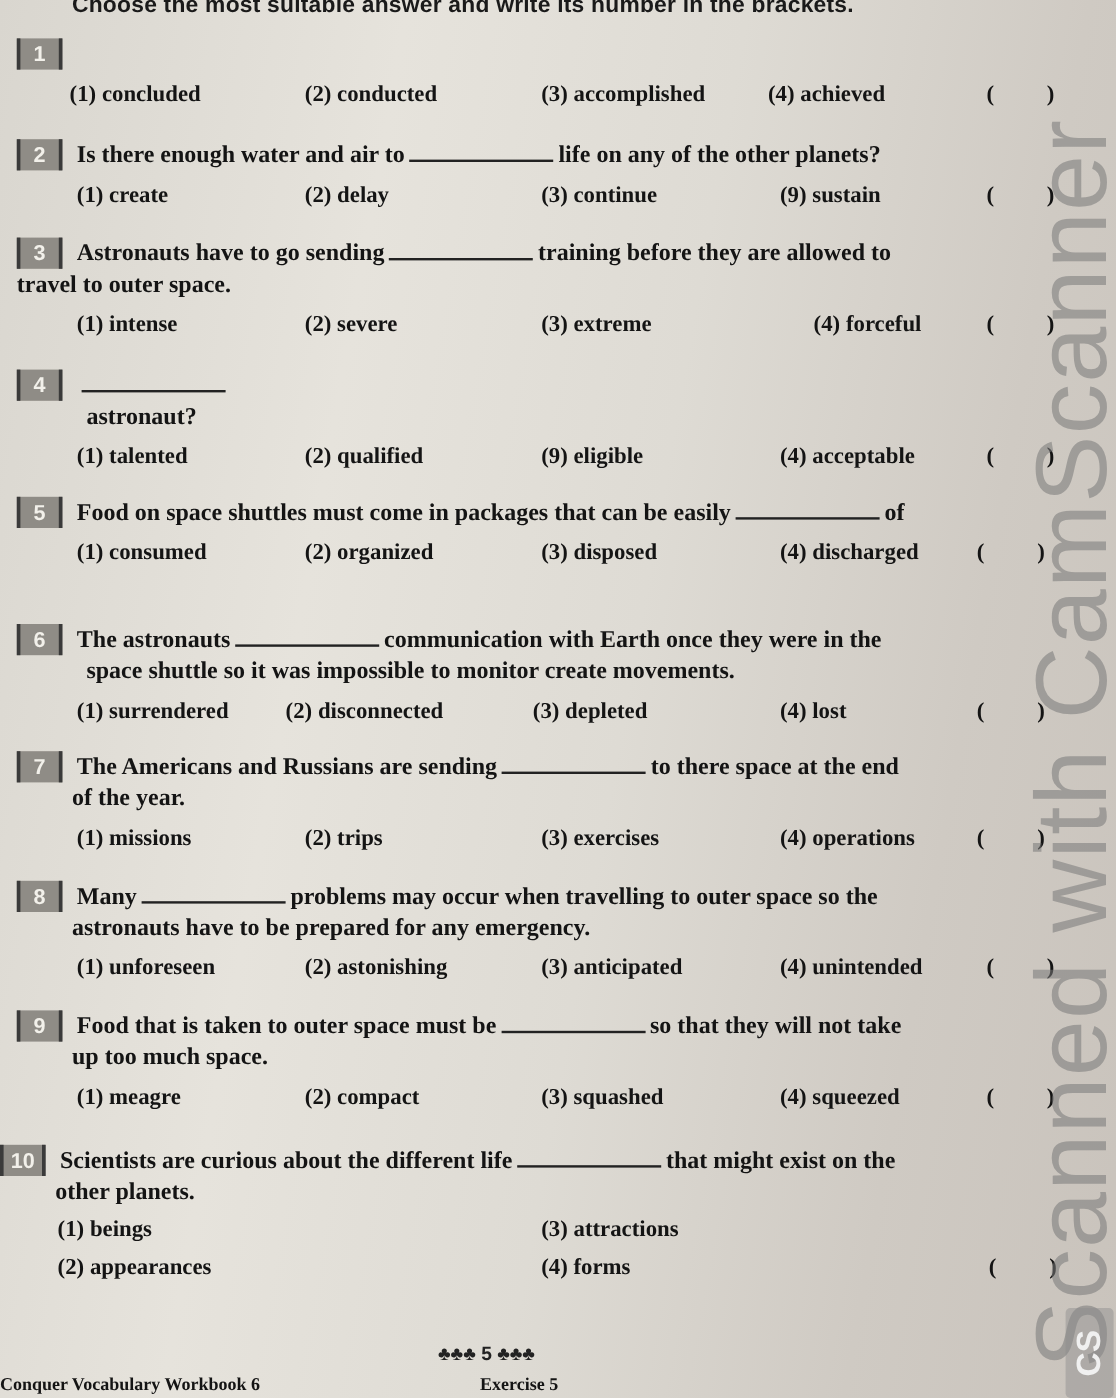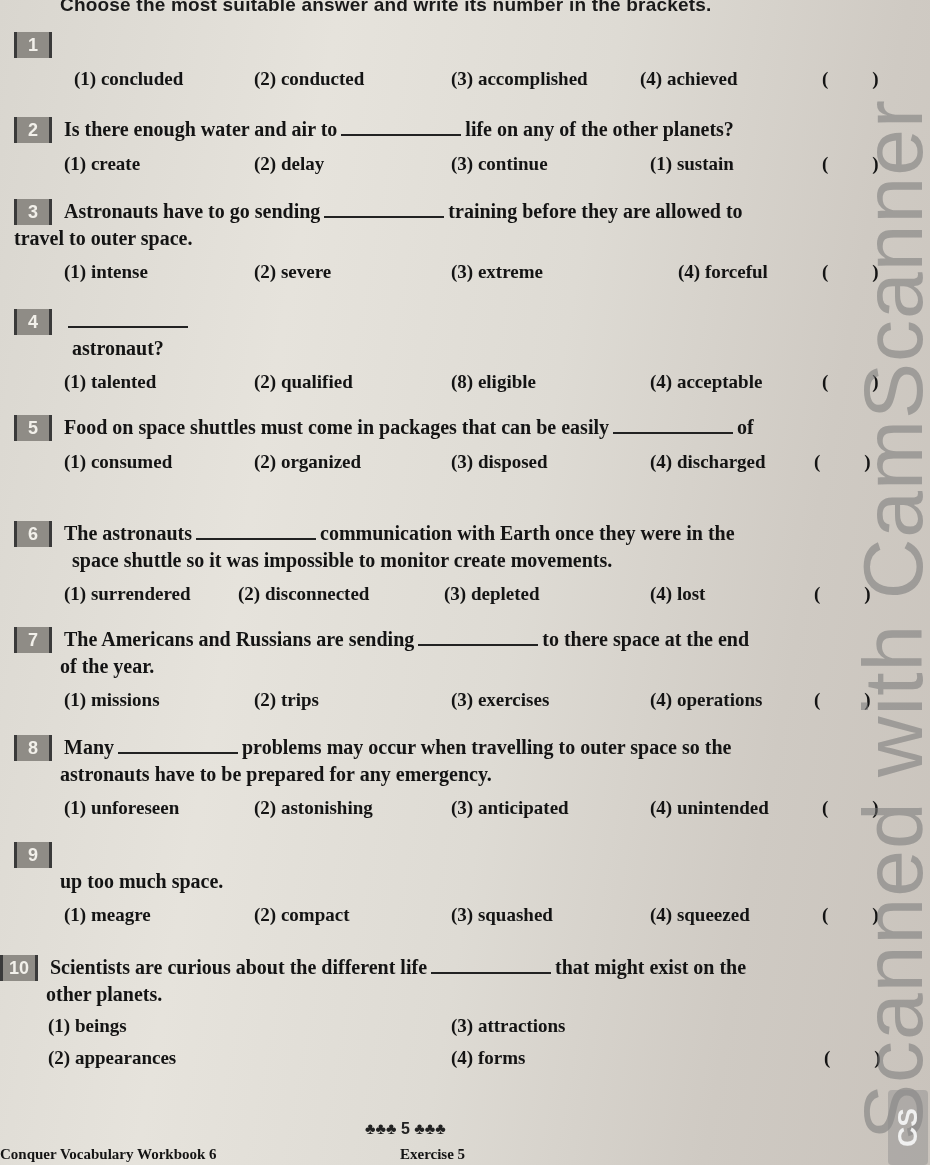--- a/index.html
+++ b/index.html
@@ -56,38 +56,38 @@
 </head>
 <body>
 
 <div class="instruction">Choose the most suitable answer and write its number in the brackets.</div>
 
 <div class="q" style="top:32px">
   <div class="qline">
     <span class="num">1</span>
   </div>
   <div class="opts">
-    <span class="opt" style="left:60px">(1) concluded</span>
+    <span class="opt" style="left:44px">(1) concluded</span>
     <span class="opt" style="left:240px">(2) conducted</span>
     <span class="opt" style="left:437px">(3) accomplished</span>
     <span class="opt" style="left:626px">(4) achieved</span>
     <span class="bracket" style="left:808px"><span>(</span><span class="gap"></span><span>)</span></span>
   </div>
 </div>
 
 <div class="q" style="top:116px">
   <div class="qline">
     <span class="num">2</span>
     <span class="stem"><span>Is there enough water and air to</span><span class="blank"></span><span>life on any of the other planets?</span></span>
   </div>
   <div class="opts">
     <span class="opt" style="left:50px">(1) create</span>
     <span class="opt" style="left:240px">(2) delay</span>
     <span class="opt" style="left:437px">(3) continue</span>
-    <span class="opt" style="left:636px">(1) sustain</span>
+    <span class="opt" style="left:636px">(9) sustain</span>
     <span class="bracket" style="left:808px"><span>(</span><span class="gap"></span><span>)</span></span>
   </div>
 </div>
 
 <div class="q" style="top:198px">
   <div class="qline">
     <span class="num">3</span>
     <span class="stem"><span>Astronauts have to go sending</span><span class="blank"></span><span>training before they are allowed to</span></span>
   </div>
   <div class="cont" style="padding-left:50px; margin-left:-50px;">travel to outer space.</div>
@@ -102,21 +102,21 @@
 
 <div class="q" style="top:308px">
   <div class="qline">
     <span class="num">4</span>
     <span class="stem"><span class="blank"></span></span>
   </div>
   <div style="padding-left:58px">astronaut?</div>
   <div class="opts">
     <span class="opt" style="left:50px">(1) talented</span>
     <span class="opt" style="left:240px">(2) qualified</span>
-    <span class="opt" style="left:437px">(8) eligible</span>
+    <span class="opt" style="left:437px">(9) eligible</span>
     <span class="opt" style="left:636px">(4) acceptable</span>
     <span class="bracket" style="left:808px"><span>(</span><span class="gap"></span><span>)</span></span>
   </div>
 </div>
 
 <div class="q" style="top:414px">
   <div class="qline">
     <span class="num">5</span>
     <span class="stem"><span>Food on space shuttles must come in packages that can be easily</span><span class="blank"></span><span>of</span></span>
   </div>
@@ -170,20 +170,21 @@
     <span class="opt" style="left:240px">(2) astonishing</span>
     <span class="opt" style="left:437px">(3) anticipated</span>
     <span class="opt" style="left:636px">(4) unintended</span>
     <span class="bracket" style="left:808px"><span>(</span><span class="gap"></span><span>)</span></span>
   </div>
 </div>
 
 <div class="q" style="top:842px">
   <div class="qline">
     <span class="num">9</span>
+    <span class="stem"><span>Food that is taken to outer space must be</span><span class="blank"></span><span>so that they will not take</span></span>
   </div>
   <div style="padding-left:46px">up too much space.</div>
   <div class="opts">
     <span class="opt" style="left:50px">(1) meagre</span>
     <span class="opt" style="left:240px">(2) compact</span>
     <span class="opt" style="left:437px">(3) squashed</span>
     <span class="opt" style="left:636px">(4) squeezed</span>
     <span class="bracket" style="left:808px"><span>(</span><span class="gap"></span><span>)</span></span>
   </div>
 </div>

